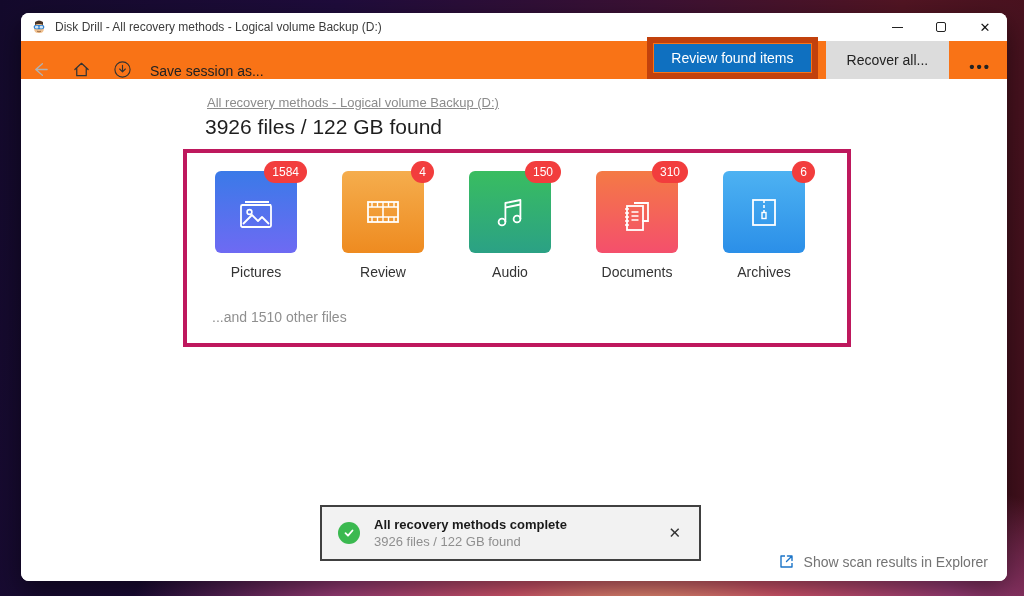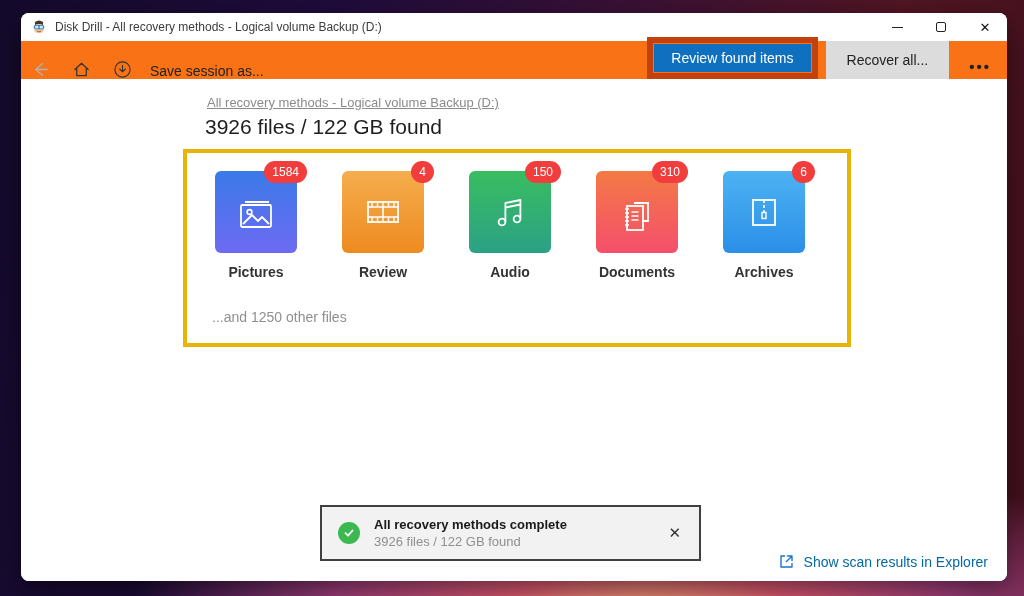--- a/index.html
+++ b/index.html
@@ -47,53 +47,53 @@
     padding:11px 21px; margin-right:14px; cursor:pointer; }
   .dots-btn { background:none; border:none; font-size:15px; letter-spacing:2px;
     color:#222; cursor:pointer; padding:4px 6px; font-weight:bold; }
 
   
   .content { flex:1; position:relative; background:#fff; }
   .subtitle { position:absolute; left:186px; top:16px; font-size:13px; color:#8b8b8b;text-decoration:underline; }
   .heading  { position:absolute; left:184px; top:36px; font-size:21px; color:#1e1e1e; }
 
   .red-box { position:absolute; left:162px; top:70px; width:668px; height:198px;
-    border:4px solid #eab308; }
+    border:4px solid #be185d; }
 
   .tiles { position:absolute; left:28px; top:18px; display:flex; gap:45px; }
   .tile-wrap { width:82px; position:relative; text-align:center; }
   .tile { width:82px; height:82px; border-radius:6px; display:flex;
     align-items:center; justify-content:center; }
   .tile-pictures  { background:linear-gradient(180deg,#3a7ae8 0%,#6e6af3 100%); }
   .tile-video     { background:linear-gradient(180deg,#f5ad4d 0%,#ee8b20 100%); }
   .tile-audio     { background:linear-gradient(180deg,#39bd60 0%,#2ba185 100%); }
   .tile-documents { background:linear-gradient(180deg,#f47a45 0%,#f44f6c 100%); }
   .tile-archives  { background:linear-gradient(180deg,#4db2f2 0%,#2b8fe8 100%); }
   .badge { position:absolute; top:-10px; right:-10px; height:22px; line-height:22px;
     min-width:10px; border-radius:11px; padding:0 8px; background:#f23d3d;
     color:#fff; font-size:12px; }
-  .tile-label { margin-top:11px; font-size:14px; color:#333;font-weight:bold; }
+  .tile-label { margin-top:11px; font-size:14px; color:#333; }
 
   .other-files { position:absolute; left:25px; top:156px; font-size:14px; color:#8f8f8f; }
 
   
   .notification { position:absolute; left:299px; top:426px; width:381px; height:56px;
     background:#f2f2f2; border:2px solid #404040; display:flex; align-items:center;
     padding:0 14px 0 16px; }
   .check-circle { width:22px; height:22px; border-radius:50%; background:#3bb950;
     display:flex; align-items:center; justify-content:center; flex:0 0 auto; }
   .notif-text { margin-left:14px; }
   .notif-title { font-size:13px; font-weight:bold; color:#1a1a1a; }
   .notif-sub { font-size:13px; color:#8f8f8f; margin-top:2px; }
   .notif-close { margin-left:auto; background:none; border:none; font-size:15px;
     color:#333; cursor:pointer; padding:2px 4px; }
 
   
   .footer-link { position:absolute; right:19px; top:474px; display:flex;
-    align-items:center; gap:9px; color:#0369a1; font-size:14px; cursor:pointer;
+    align-items:center; gap:9px; color:#737373; font-size:14px; cursor:pointer;
     text-decoration:none; }
 </style>
 </head>
 <body>
 
 <div class="window">
 
   <div class="titlebar">
     <svg class="app-icon" viewBox="0 0 16 16">
       <path d="M4 3 Q8 0 12 3 L12 6 L4 6 Z" fill="#4a3528"></path>
@@ -207,21 +207,21 @@
               <rect x="12" y="11" width="22" height="25" stroke="#fff" stroke-width="1.8" fill="none"></rect>
               <path d="M23 11 V14 M23 16 V19 M23 21 V23" stroke="#fff" stroke-width="1.6"></path>
               <rect x="21" y="23.5" width="4" height="6" stroke="#fff" stroke-width="1.4" fill="none"></rect>
             </svg>
           </div>
           <span class="badge">6</span>
           <div class="tile-label">Archives</div>
         </div>
 
       </div>
-      <div class="other-files">...and 1250 other files</div>
+      <div class="other-files">...and 1510 other files</div>
     </div>
 
     <div class="notification">
       <div class="check-circle">
         <svg width="12" height="12" viewBox="0 0 12 12">
           <path d="M2.5 6.2 L5 8.7 L9.5 3.5" stroke="#fff" stroke-width="1.8" fill="none" stroke-linecap="round" stroke-linejoin="round"></path>
         </svg>
       </div>
       <div class="notif-text">
         <div class="notif-title">All recovery methods complete</div>

